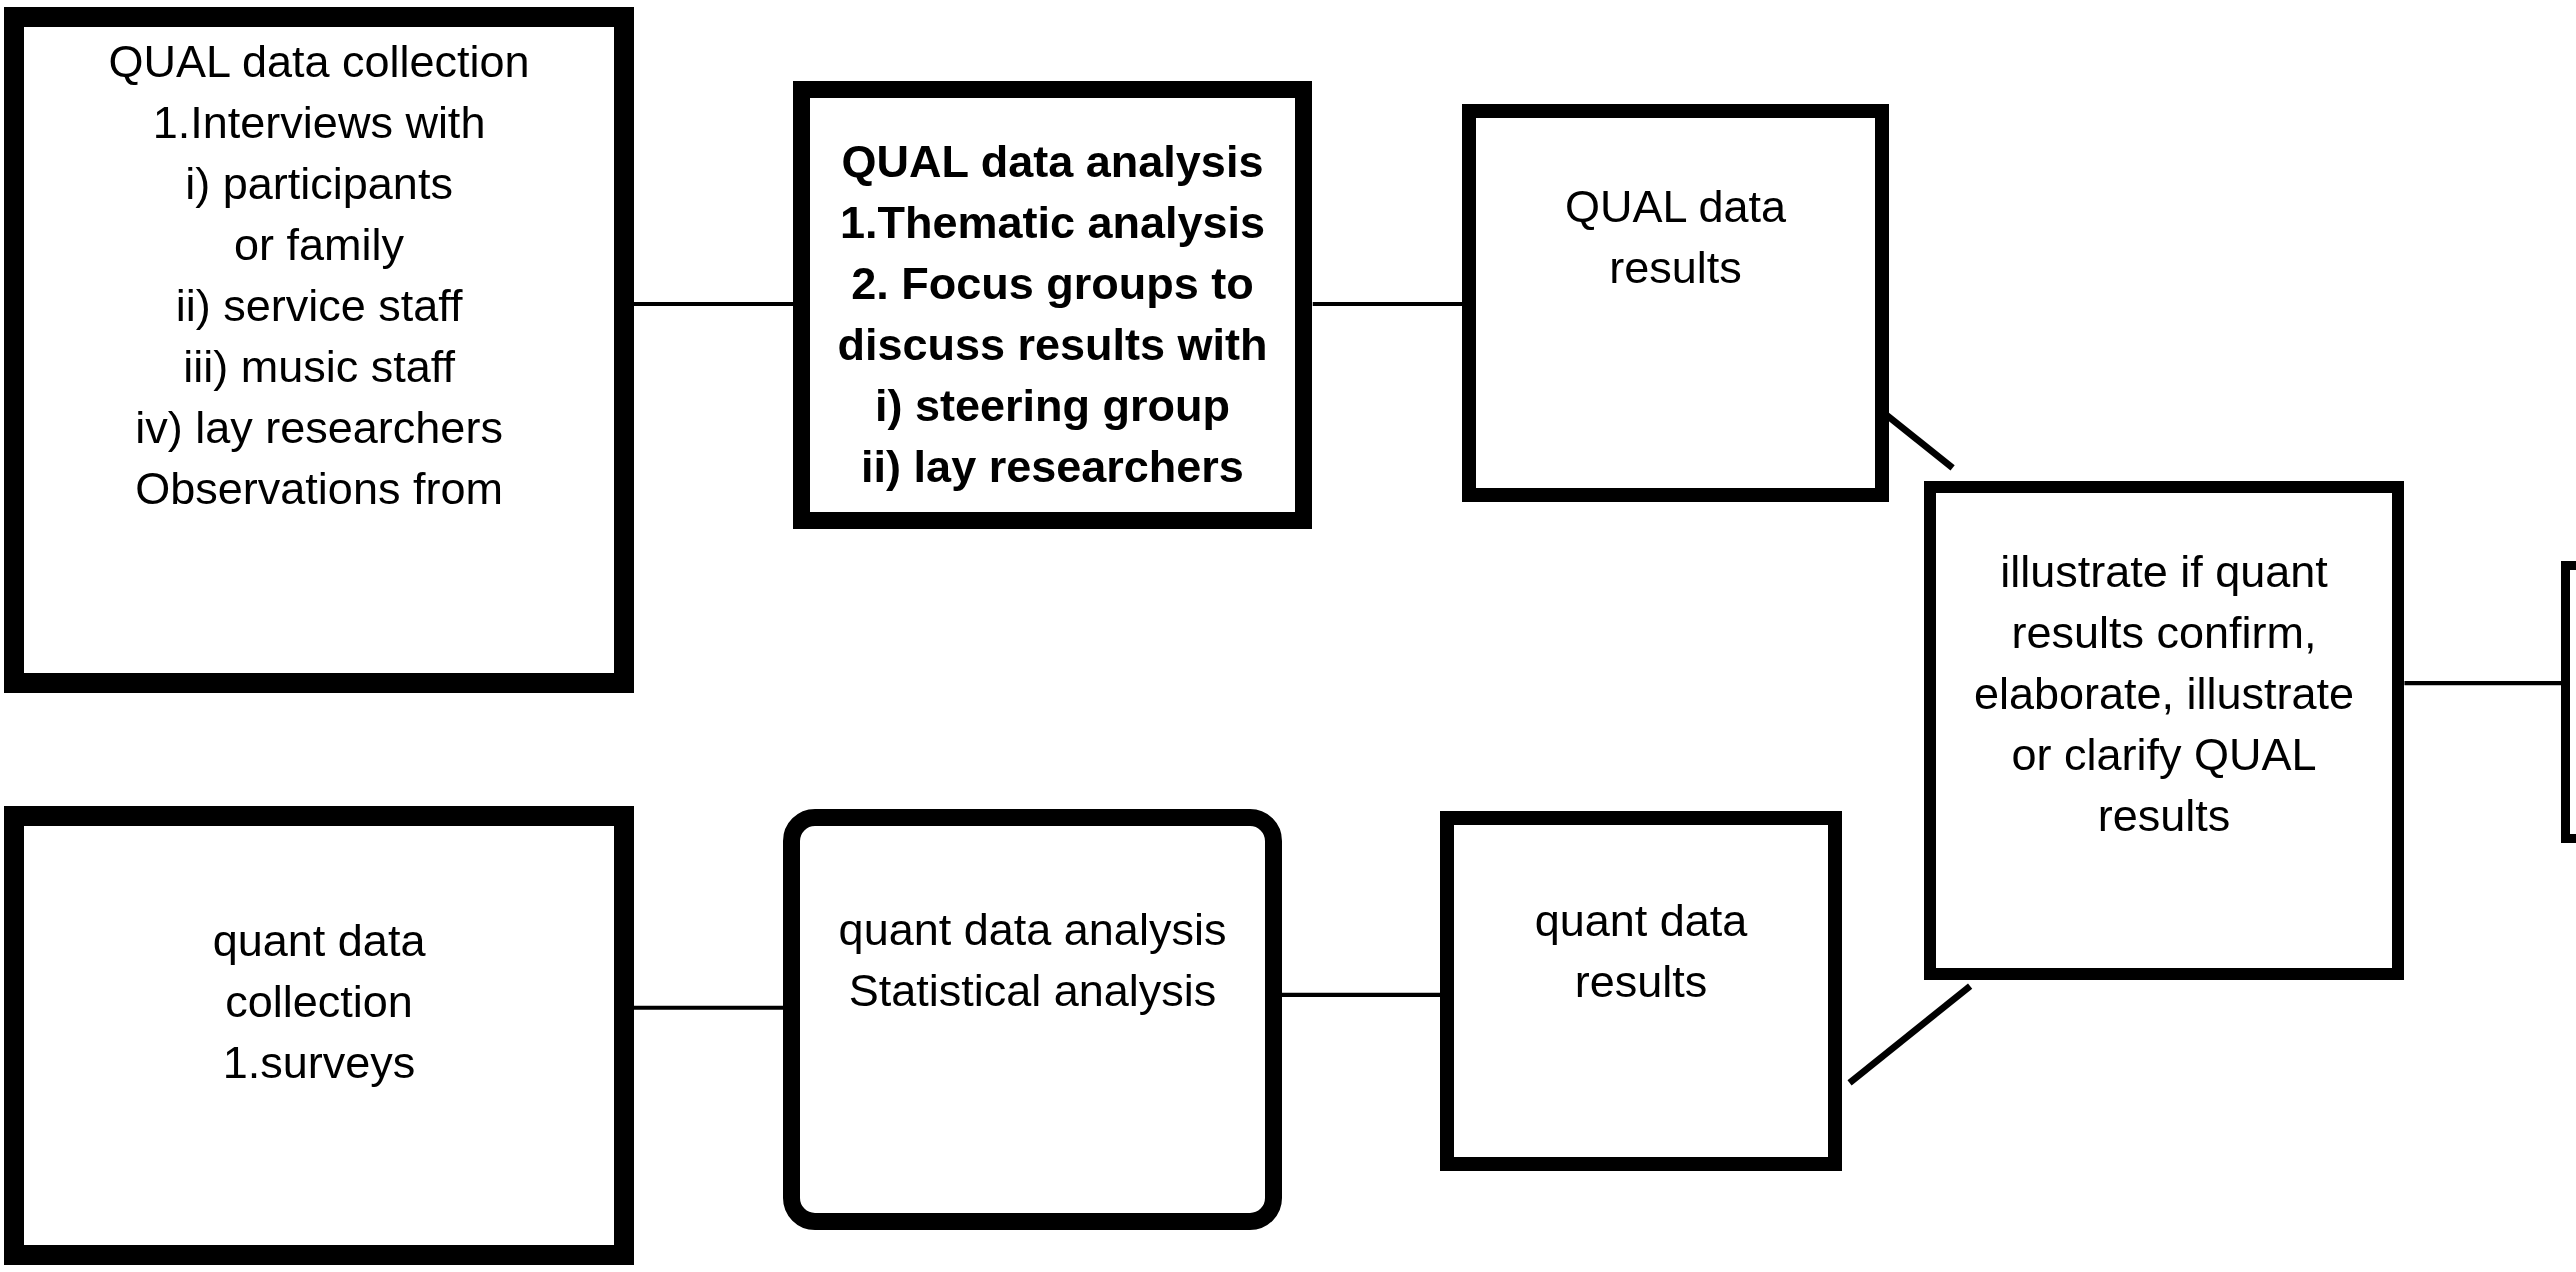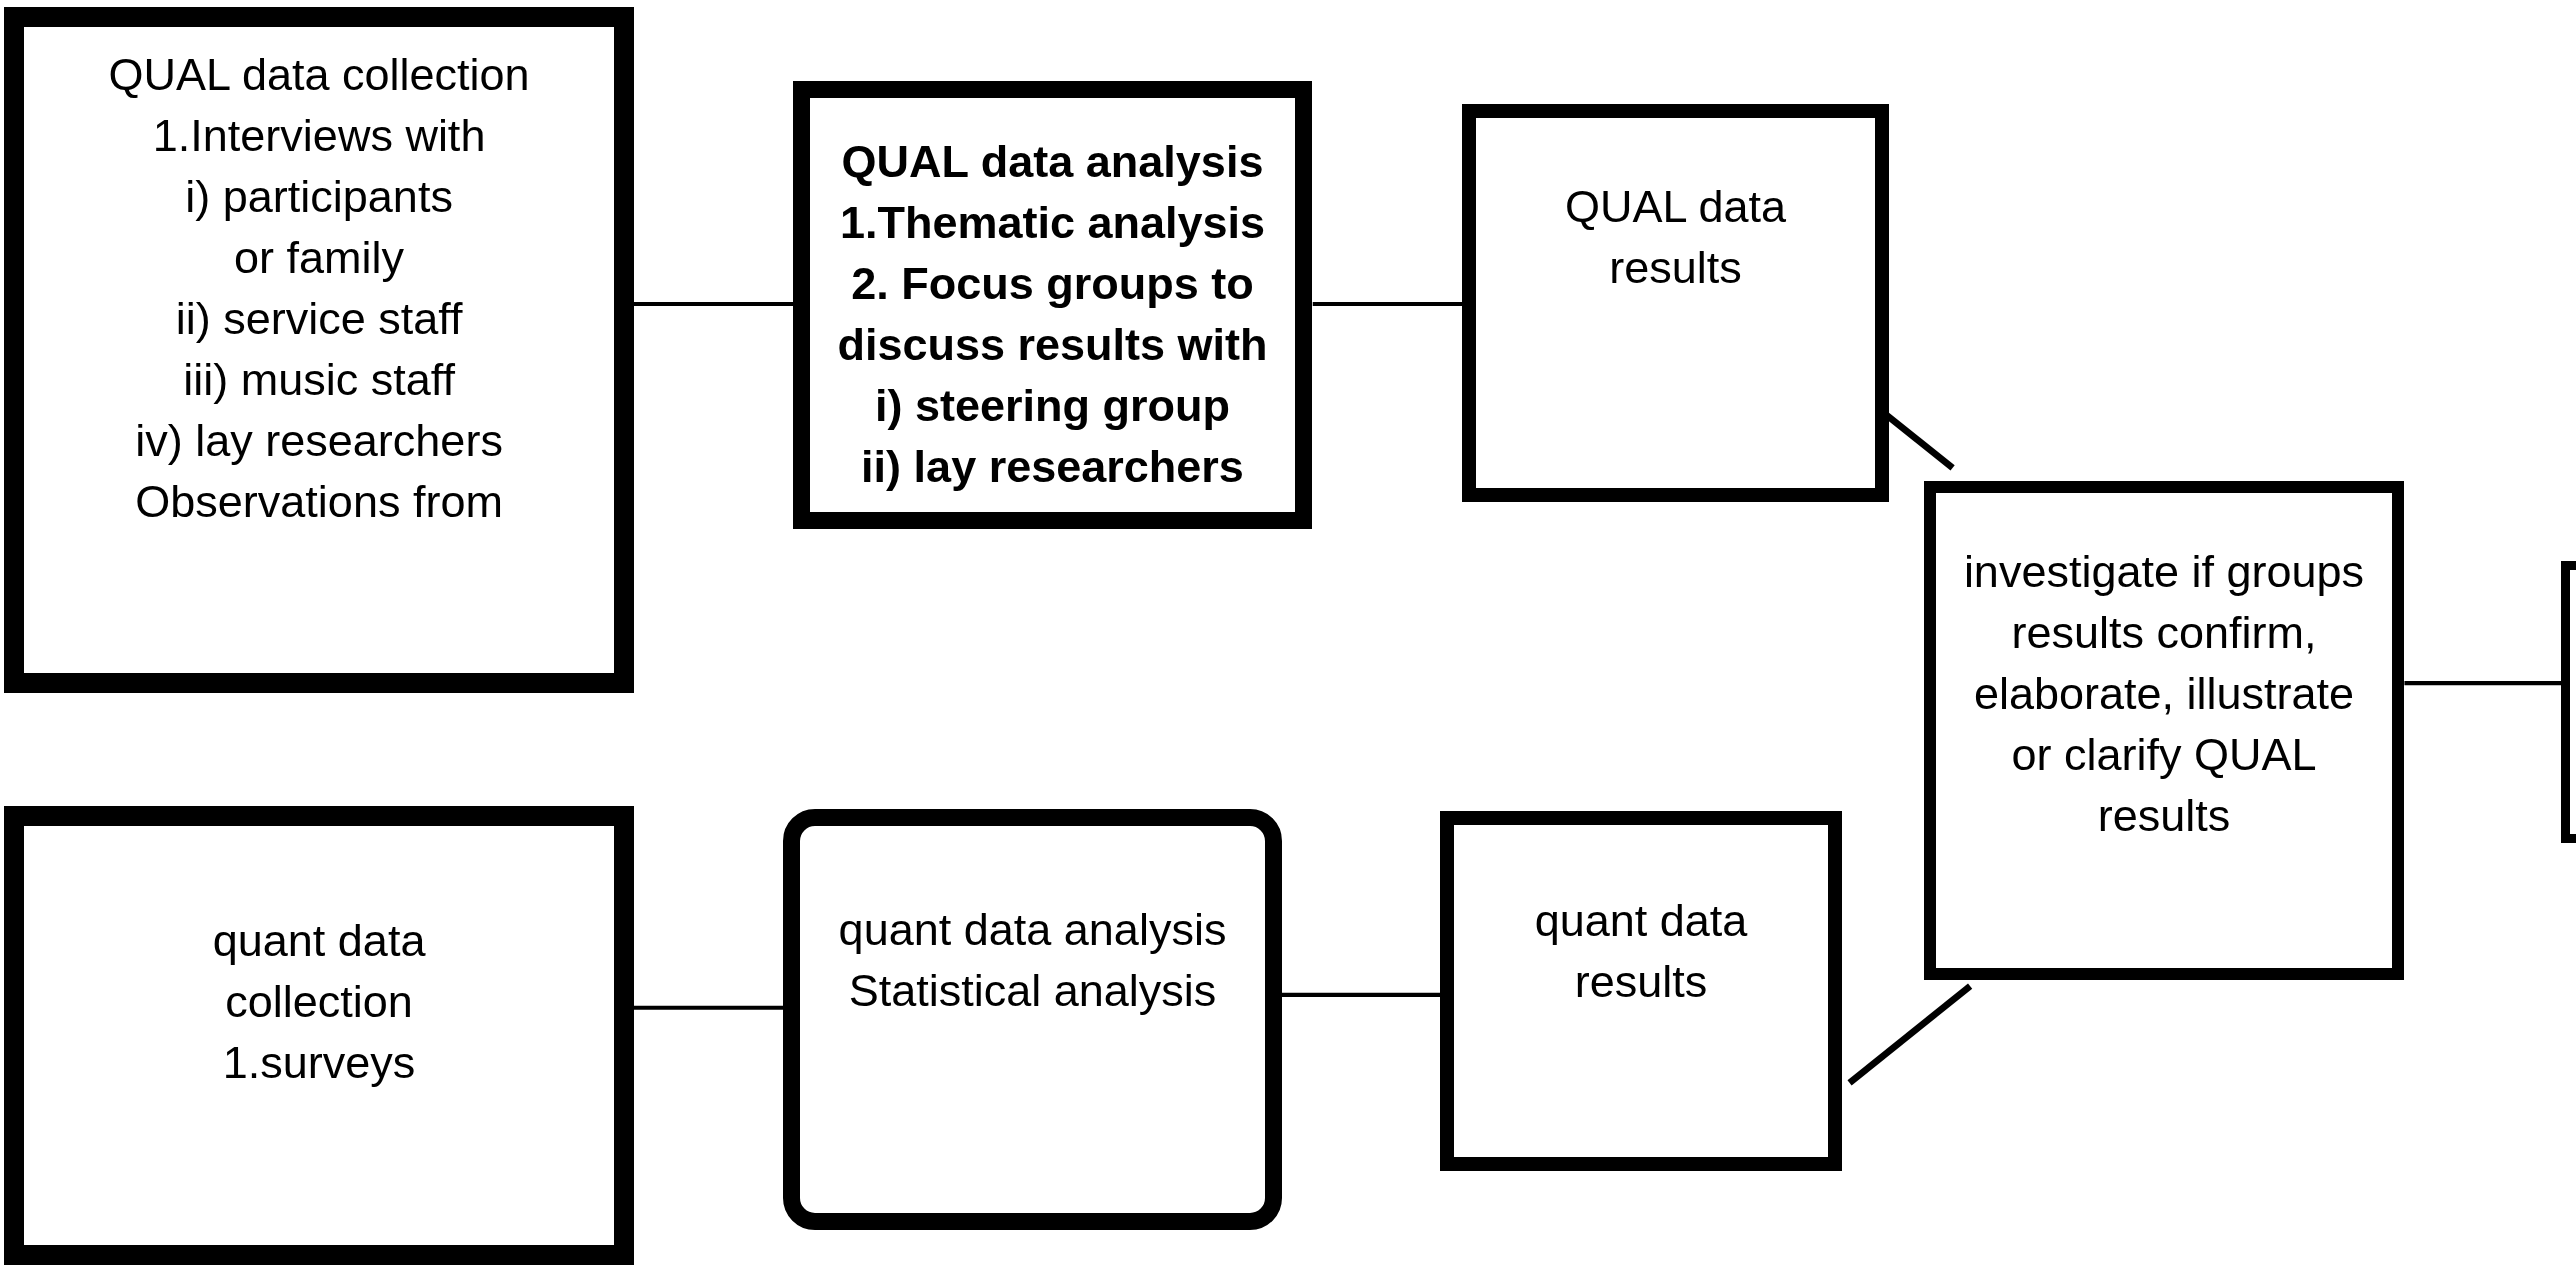--- a/index.html
+++ b/index.html
@@ -34,21 +34,21 @@
     flex-direction: column;
     align-items: center;
     text-align: center;
     font-size: 45px;
     line-height: 61px;
   }
   .box .line {
     white-space: nowrap;
   }
   
-  #box-qual-collection   { left: 4.1px;    top: 7.2px;   width: 630px; height: 686px; border-width: 20.6px; padding-top: 17px; }
+  #box-qual-collection   { left: 4.1px;    top: 7.2px;   width: 630px; height: 686px; border-width: 20.6px; padding-top: 4px; }
   #box-qual-analysis     { left: 793px; top: 81px;  width: 519px; height: 448px; border-width: 17px; padding-top: 33px; font-weight: bold; }
   #box-qual-results      { left: 1462px; top: 104px;  width: 427px;  height: 398px;  border-width: 14px; padding-top: 58px; }
   #box-quant-collection  { left: 4.1px;    top: 806px; width: 630px; height: 459px;  border-width: 20.6px; padding-top: 84px; }
   #box-quant-analysis    { left: 783px; top: 809px; width: 499px;  height: 421px;  border-width: 17px; padding-top: 73px; border-radius: 32px; }
   #box-quant-results     { left: 1440px; top: 811px; width: 402px;  height: 360px;  border-width: 14px; padding-top: 65px; }
   #box-integration       { left: 1924px; top: 481px;  width: 480px;  height: 499px;  border-width: 12.4px; padding-top: 48px; }
   #box-interpretation    { left: 2561px; top: 561px; width: 433px;  height: 282px;  border-width: 9.3px; padding-top: 68px; }
 </style>
 </head>
 <body>
@@ -100,21 +100,21 @@
     <div class="line">quant data analysis</div>
     <div class="line">Statistical analysis</div>
   </div>
 
   <div class="box" id="box-quant-results">
     <div class="line">quant data</div>
     <div class="line">results</div>
   </div>
 
   <div class="box" id="box-integration">
-    <div class="line">investigate if groups</div>
+    <div class="line">illustrate if quant</div>
     <div class="line">results confirm,</div>
     <div class="line">elaborate, illustrate</div>
     <div class="line">or clarify QUAL</div>
     <div class="line">results</div>
   </div>
 
   <div class="box" id="box-interpretation">
     
     
   </div>

